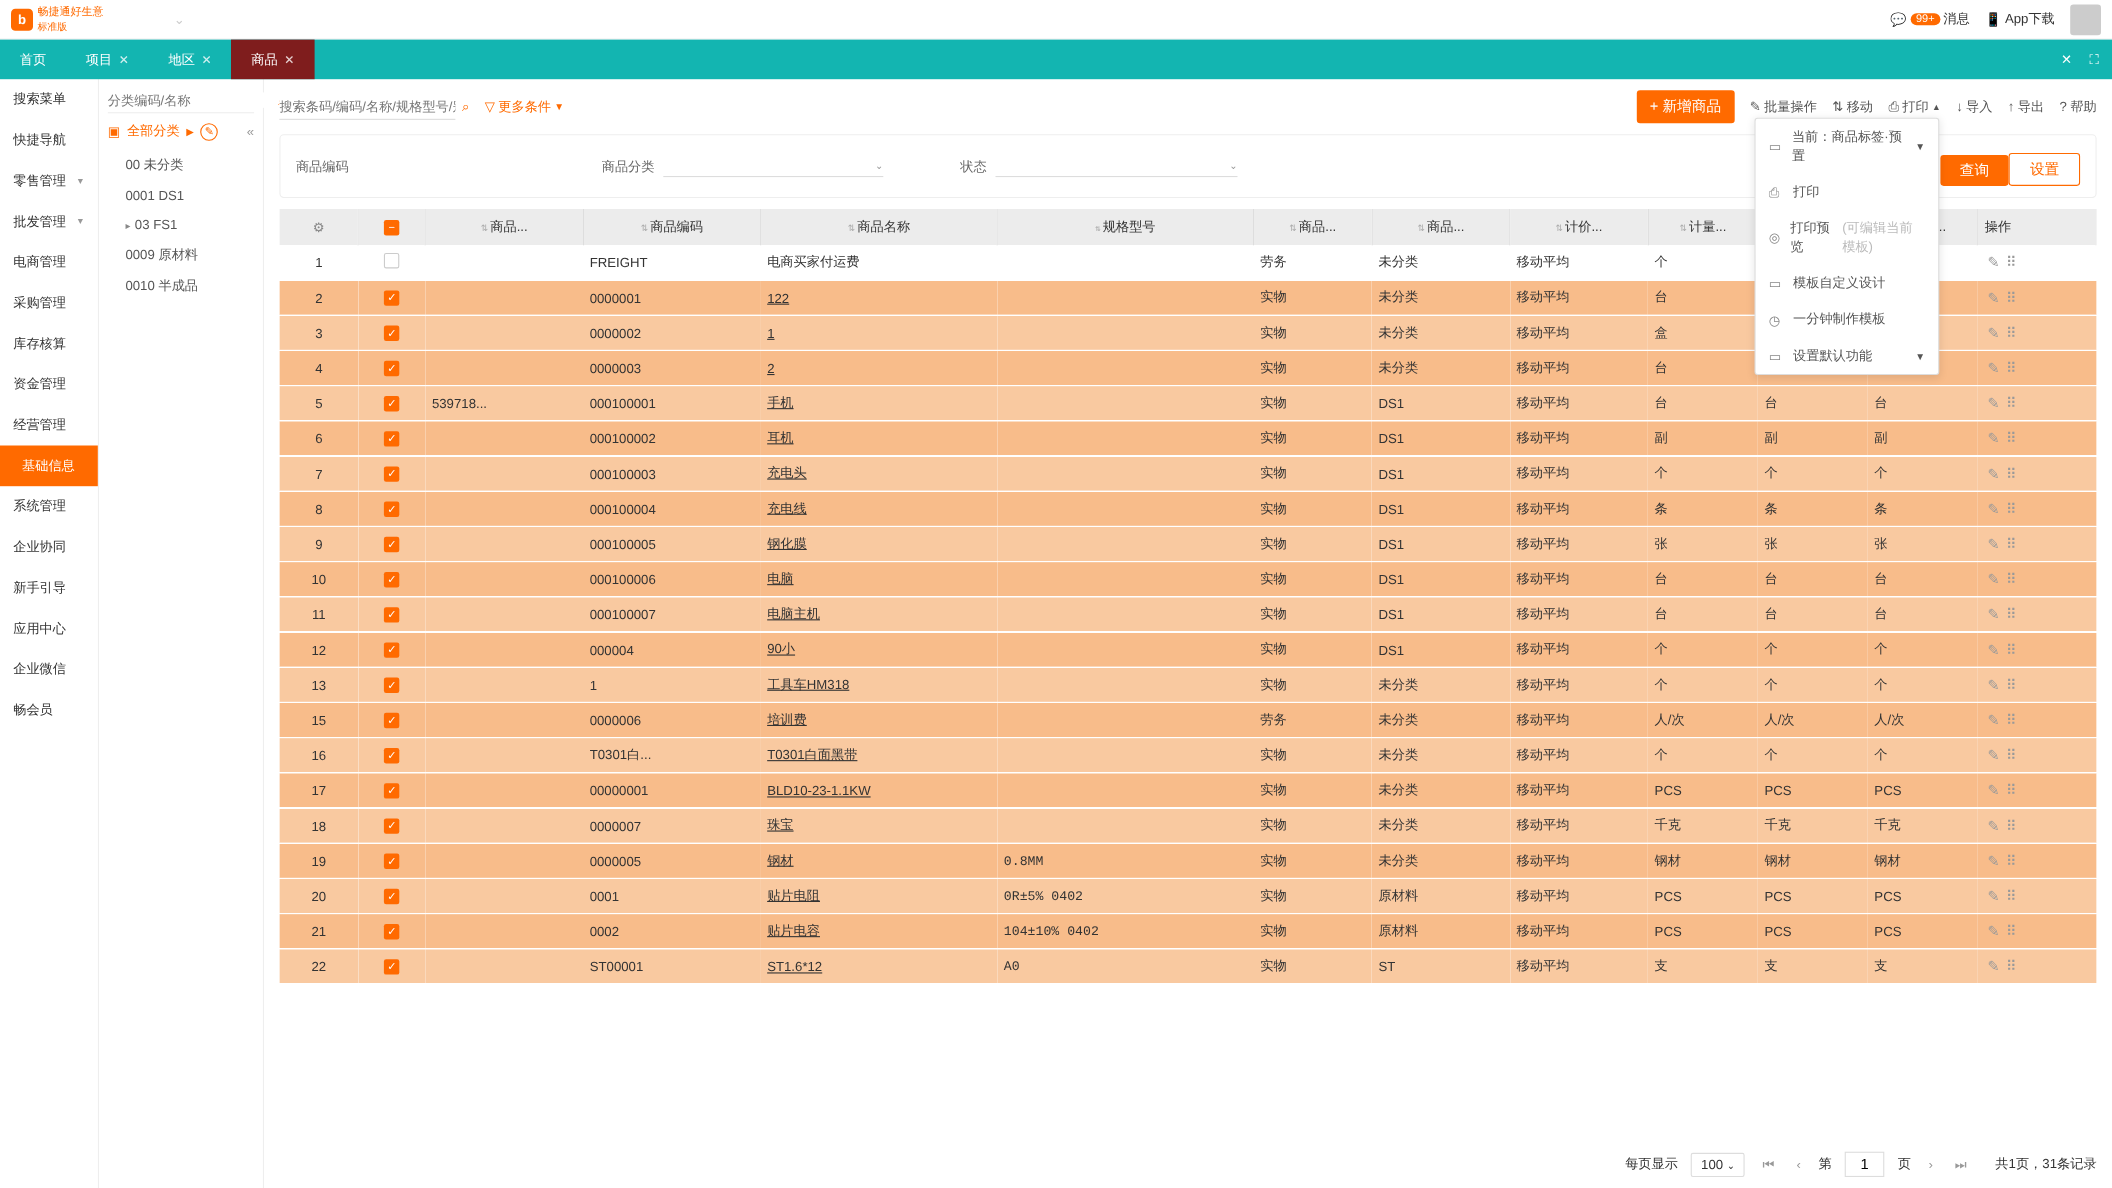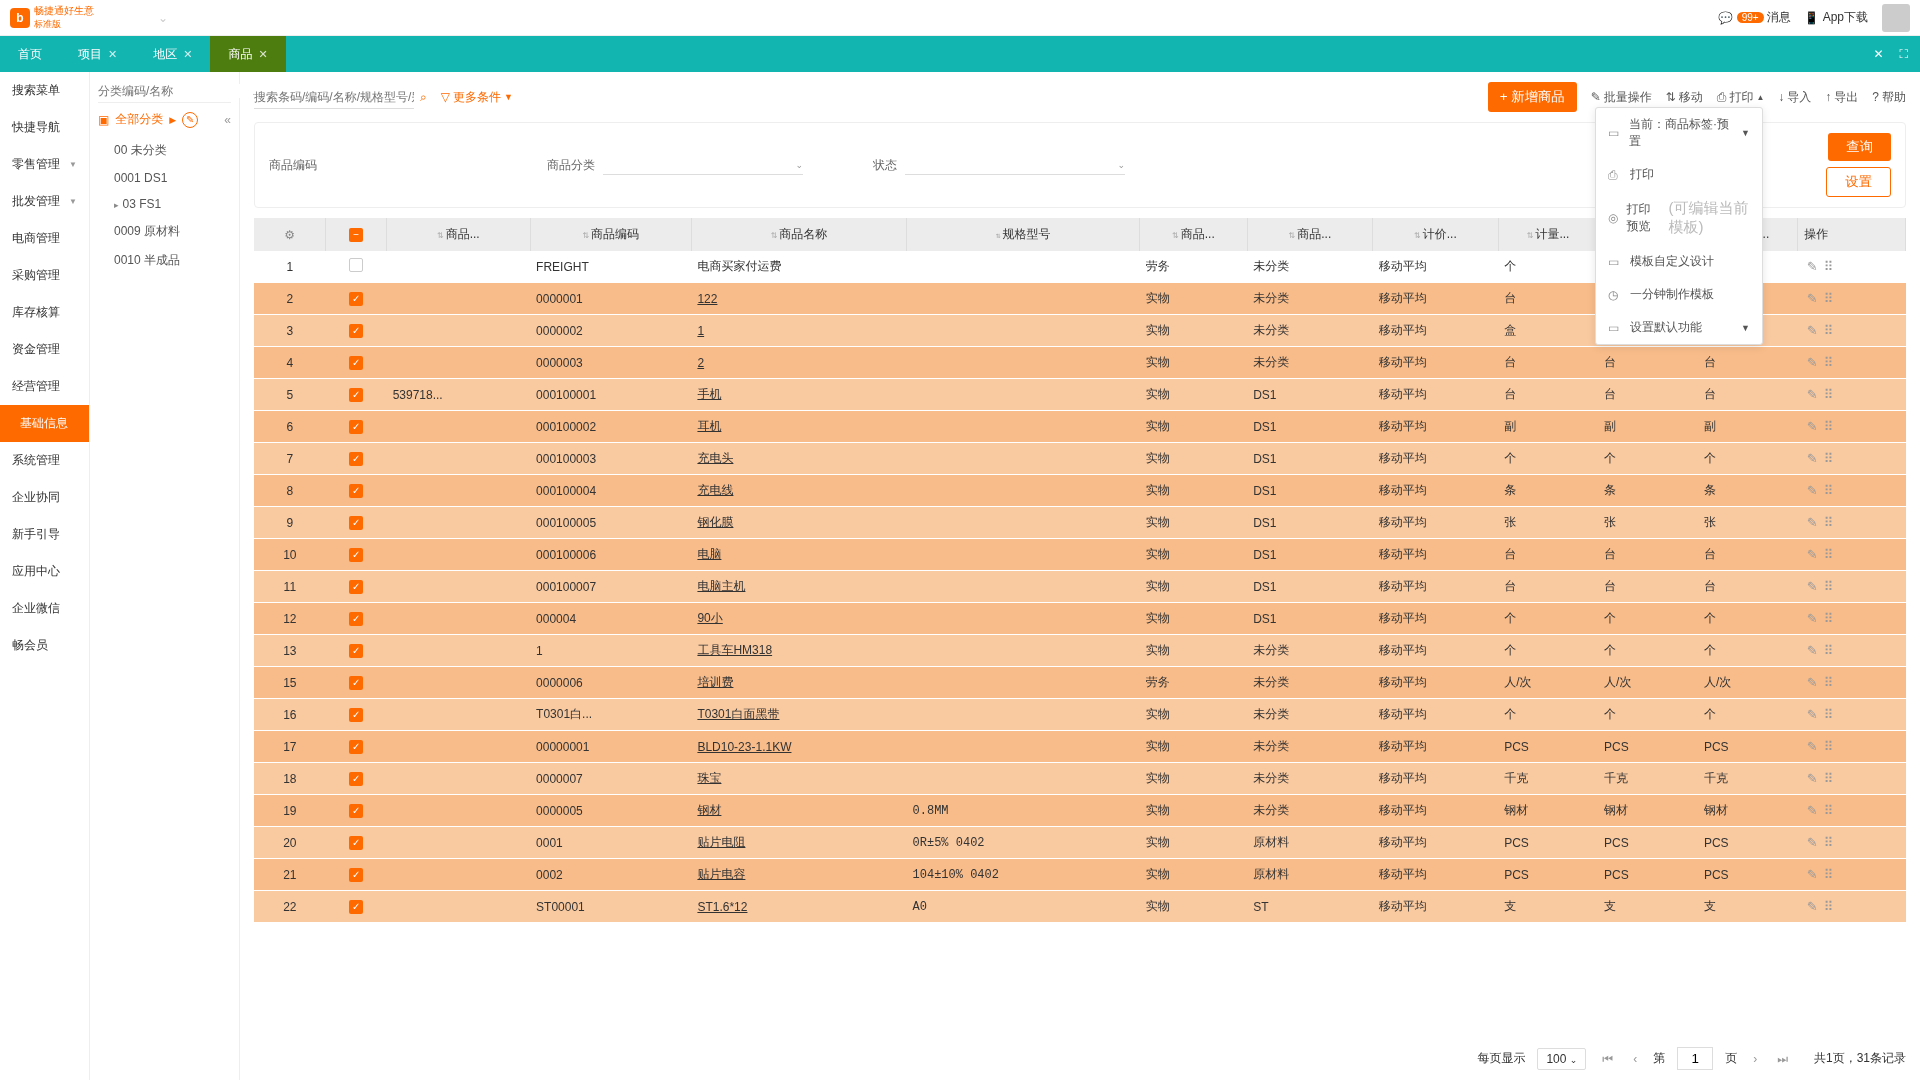--- a/index.html
+++ b/index.html
@@ -12,21 +12,21 @@
     .logo-text { font-size: 10px; color: #ff6a00; }
     .logo-sub { font-size: 9px; color: #ff6a00; }
     .header-right { display: flex; align-items: center; gap: 14px; }
     .badge { background: #ff6a00; color: #fff; border-radius: 8px; padding: 0 5px; font-size: 10px; }
     .header-item { display: flex; align-items: center; gap: 3px; color: #333; cursor: pointer; }
     .avatar { width: 28px; height: 28px; background: #ccc; border-radius: 3px; }
     
     
     .tab-bar { height: 36px; background: #13b5b1; display: flex; align-items: center; position: relative; }
     .tab { padding: 0 18px; height: 36px; display: flex; align-items: center; gap: 6px; color: #fff; cursor: pointer; }
-    .tab.active { background: #4d7c0f; }
+    .tab.active { background: #7f1d1d; }
     .tab-close { font-size: 11px; opacity: .8; }
     .tab-bar-right { position: absolute; right: 8px; display: flex; gap: 8px; }
     .tab-bar-right span { color: #fff; cursor: pointer; padding: 4px; }
     
     
     .main-layout { display: flex; height: calc(100vh - 72px); }
     
     
     .side-menu { width: 90px; border-right: 1px solid #eee; overflow-y: auto; }
     .menu-item { padding: 10px 12px; cursor: pointer; display: flex; align-items: center; justify-content: space-between; }
@@ -54,26 +54,26 @@
     .btn-primary { background: #ff6a00; color: #fff; border: none; padding: 6px 12px; border-radius: 3px; cursor: pointer; }
     .toolbar-link { color: #555; cursor: pointer; display: flex; align-items: center; gap: 3px; }
     
     
     .filter-row { display: flex; padding: 10px 14px; gap: 30px; background: #fff; border: 1px solid #eee; margin: 0 14px; border-radius: 4px; position: relative; }
     .filter-field { display: flex; align-items: center; gap: 8px; }
     .filter-field label { color: #666; }
     .filter-field .sel { border-bottom: 1px solid #ddd; min-width: 200px; display: flex; justify-content: space-between; padding: 4px 0; color: #999; }
     .btn-search { padding: 5px 18px; border: none; background: #ff6a00; color: #fff; border-radius: 3px; cursor: pointer; }
     .btn-setting { padding: 5px 18px; border: 1px solid #ff6a00; color: #ff6a00; background: #fff; border-radius: 3px; cursor: pointer; margin-top: 6px; }
-    .filter-right { margin-left: auto; display: flex; flex-direction: column; align-items: flex-end; }
+    .filter-right { margin-left: auto; display: flex; flex-direction: row; align-items: flex-end; }
     
     
     .print-dropdown { position: absolute; right: 142px; top: -16px; width: 168px; background: #fff; border: 1px solid #ddd; border-radius: 3px; box-shadow: 0 2px 8px rgba(0,0,0,.1); z-index: 100; }
     .dd-item { padding: 8px 12px; display: flex; align-items: center; gap: 8px; cursor: pointer; color: #555; }
-    .dd-item .hint { color: #bbb; font-size: 15px; }
+    .dd-item .hint { color: #bbb; font-size: 12px; }
     .dd-icon { width: 14px; display: inline-block; color: #888; }
     
     
     .table-wrap { flex: 1; overflow: auto; margin: 10px 14px 0; }
     table { width: 100%; border-collapse: collapse; font-size: 12px; }
     thead th { background: #ececec; padding: 8px 6px; text-align: center; font-weight: normal; border-right: 1px solid #ddd; white-space: nowrap; position: sticky; top: 0; }
     thead th .sort { font-size: 8px; color: #aaa; display: inline-block; margin-right: 2px; }
     tbody td { padding: 7px 6px; border-bottom: 1px solid #fff; white-space: nowrap; overflow: hidden; text-overflow: ellipsis; }
     tbody tr.selected { background: #f9c9a0; }
     tbody tr.selected:nth-child(even) { background: #f8bc8a; }

